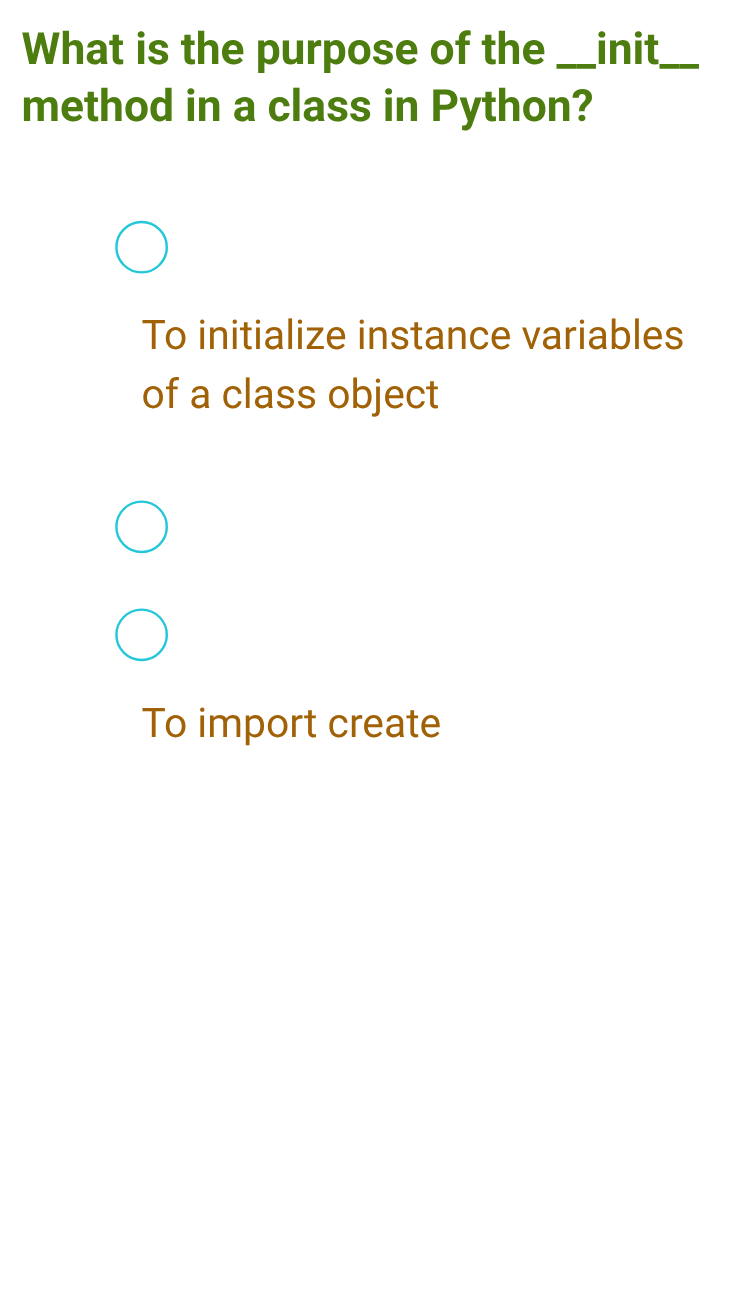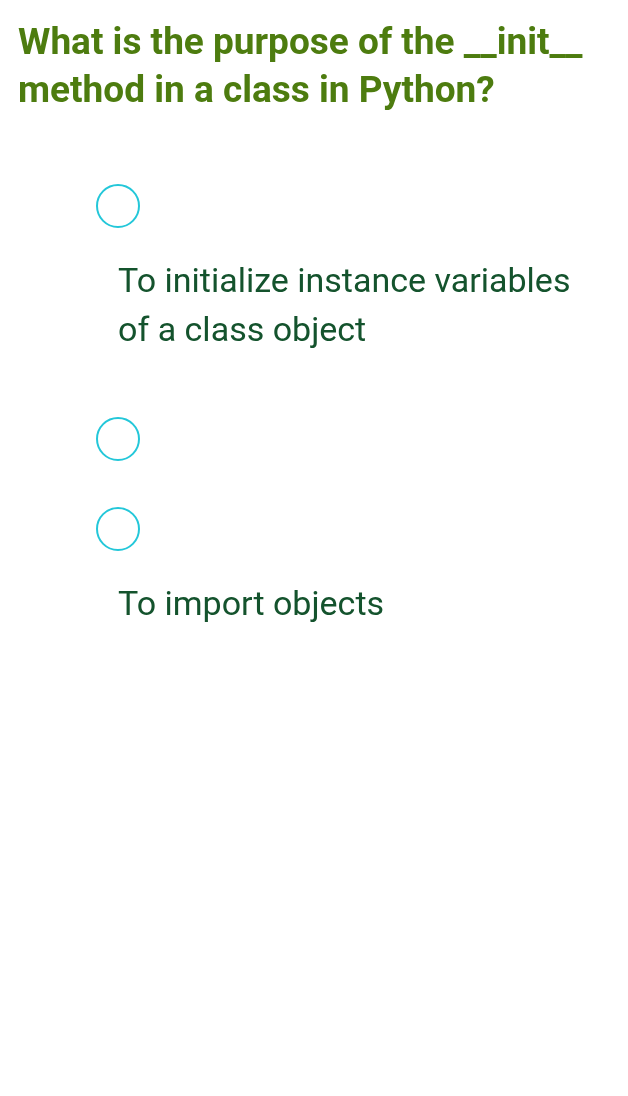--- a/index.html
+++ b/index.html
@@ -29,21 +29,21 @@
     }
     .radio-circle {
       width: 44px;
       height: 44px;
       border: 2.5px solid #23c7d9;
       border-radius: 50%;
       flex-shrink: 0;
       display: inline-block;
     }
     .option-label {
-      color: #14532d;
+      color: #a16207;
       font-size: 34px;
       line-height: 1.45;
       font-weight: 400;
       padding-left: 22px;
     }
     .gap-after-radio { height: 28px; }
     .gap-after-label { height: 28px; }
 
     .option-row-3 {
       display: flex;
@@ -74,16 +74,16 @@
   <div class="gap-after-label"></div>
 
   <div class="option-row-3">
     <span class="radio-circle"></span>
   </div>
   <div class="gap-after-row3"></div>
 
   <div class="option-row">
     <span class="radio-circle"></span>
     <div class="gap-after-radio"></div>
-    <div class="option-label">To import objects</div>
+    <div class="option-label">To import create</div>
   </div>
 
 </div>
 
 </body></html>

